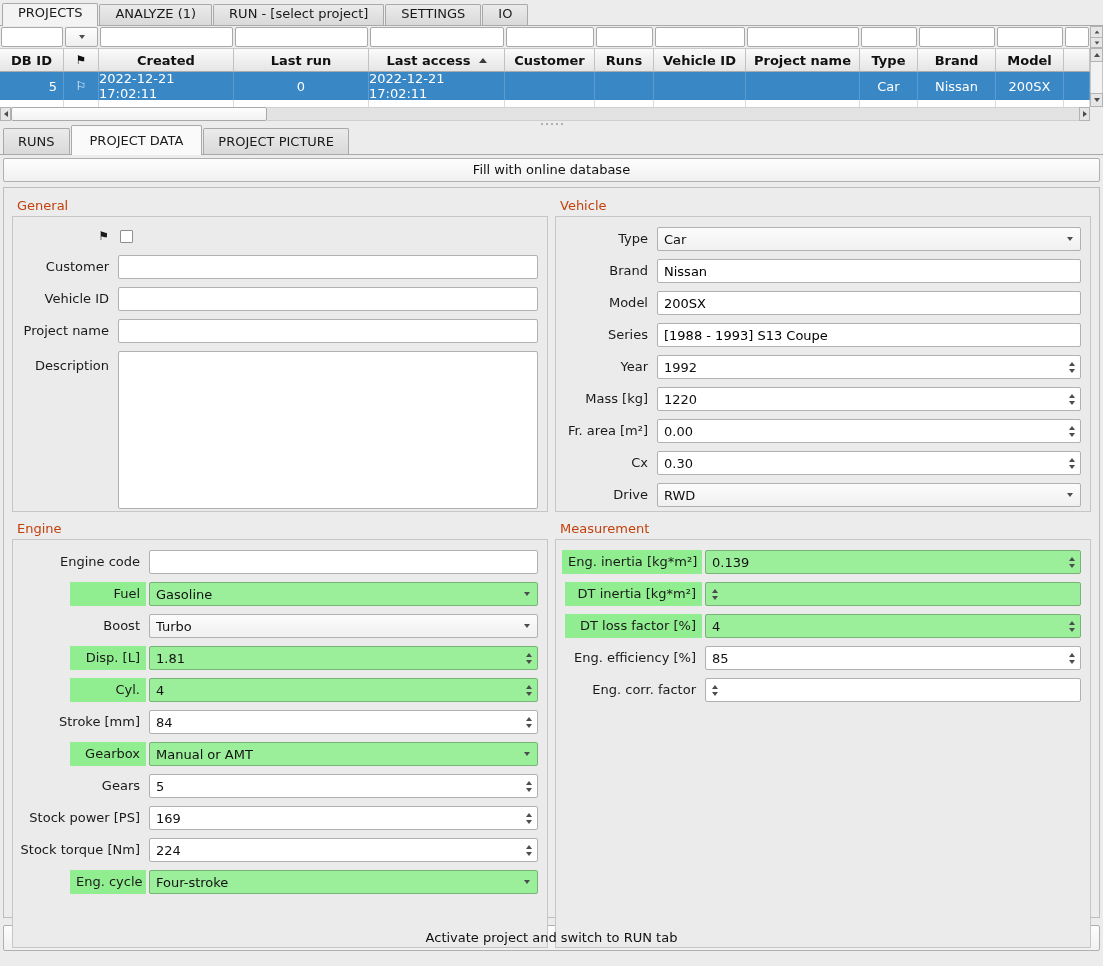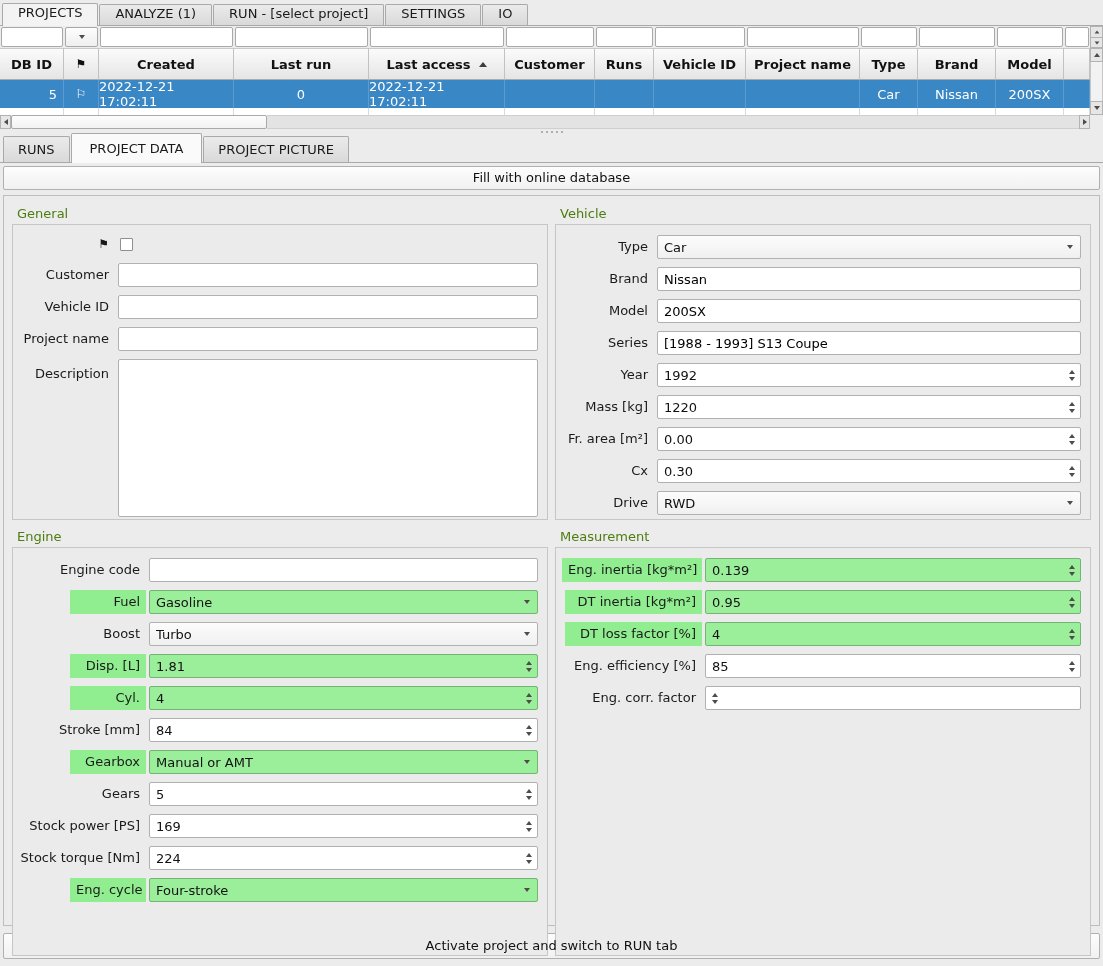--- a/index.html
+++ b/index.html
@@ -17,21 +17,21 @@
   .mtab.active { background:#f3f3f3; position:relative; z-index:3; padding-bottom:6px; margin-bottom:-1px; }
   
   .table-wrap { display:flex; background:#ececec; }
   .pgrid { display:grid; width:1090px;
     grid-template-columns:64px 35px 135px 135px 136px 90px 59px 92px 114px 58px 78px 68px 26px; }
   .fcell { height:22px; padding:1px 1px; background:#ececec; }
   .filterbox { width:100%; height:20px; border:1px solid #a9a9a9; border-radius:2px; background:#fff;
     font:inherit; padding:0 4px; outline:none; }
   .filtercombo { width:100%; height:20px; border:1px solid #a9a9a9; border-radius:2px;
     background:linear-gradient(#fdfdfd,#efefef); display:flex; align-items:center; justify-content:center; }
-  .hcell { height:32px; background:linear-gradient(#fbfbfb,#e5e5e5);
+  .hcell { height:24px; background:linear-gradient(#fbfbfb,#e5e5e5);
     border-right:1px solid #c2c2c2; border-bottom:1px solid #ababab; border-top:1px solid #c9c9c9;
     display:flex; align-items:center; justify-content:center; font-weight:bold; gap:8px; }
   .rcell { height:28px; background:var(--sel); color:var(--seltxt);
     border-right:1px solid #5c9bd0; display:flex; align-items:center; justify-content:center; overflow:hidden; }
   .rcell.num { justify-content:flex-end; padding-right:6px; }
   .pcell { height:7px; background:#fff; border-right:1px solid #dadada; }
   
   .vrail { width:13px; display:flex; flex-direction:column; }
   .vrail .mini { height:11px; background:#e6e6e6; border:1px solid #b3b3b3; border-bottom:none;
     display:flex; align-items:center; justify-content:center; }
@@ -57,21 +57,21 @@
   .stab.active { background:#fafafa; padding:7px 18px 7px 18px; position:relative; z-index:3; margin-bottom:-1px; }
   
   .bigbtn { display:block; width:1097px; margin:3px auto 0 auto; height:24px;
     background:linear-gradient(#fdfdfd,#f1f1f1); border:1px solid #b0b0b0; border-radius:2px;
     font:inherit; text-align:center; line-height:22px; color:#111; }
   
   .content-panel { width:1097px; margin:5px auto 0 auto; height:731px;
     border:1px solid #bdbdbd; background:#ececec; padding:7px 8px; }
   .grp-row { display:flex; gap:7px; }
   .grp { flex:1; }
-  .gtitle { height:21px; padding:3px 0 0 5px; color:#4d7c0f; }
+  .gtitle { height:21px; padding:3px 0 0 5px; color:#c2410c; }
   .gbox { border:1px solid #c6c6c6; background:#ebebeb; padding:10px 9px; overflow:hidden; }
   .gbox.h1 { height:296px; }
   .gbox.h2 { height:409px; }
   .frow { display:flex; align-items:center; height:24px; margin-bottom:8px; }
   .frow:last-child { margin-bottom:0; }
   .flabel { text-align:right; padding-right:3px; color:#1a1a1a; flex:none; display:flex; justify-content:flex-end; }
   .flabel > span { display:inline-block; line-height:24px; padding:0 6px; text-align:right; white-space:nowrap; }
   .grp-general .flabel { width:96px; } .grp-vehicle .flabel { width:92px; }
   .grp-engine  .flabel { width:127px; } .grp-meas { } .grp-meas .flabel { width:140px; }
   .hl .flabel > span { background:var(--hl); }
@@ -517,21 +517,20 @@
                 <span class="tri-up"></span>
                 <span class="tri-dn"></span>
               </span>
             </div>
         </div>
         <div class="frow hl">
           <div class="flabel">
               <span>DT inertia [kg*m²]</span>
             </div>
           <div class="field">
-              <span class="val">0.95</span>
               <span class="spinbtns">
                 <span class="tri-up"></span>
                 <span class="tri-dn"></span>
               </span>
             </div>
         </div>
         <div class="frow hl">
           <div class="flabel">
               <span>DT loss factor [%]</span>
             </div>

